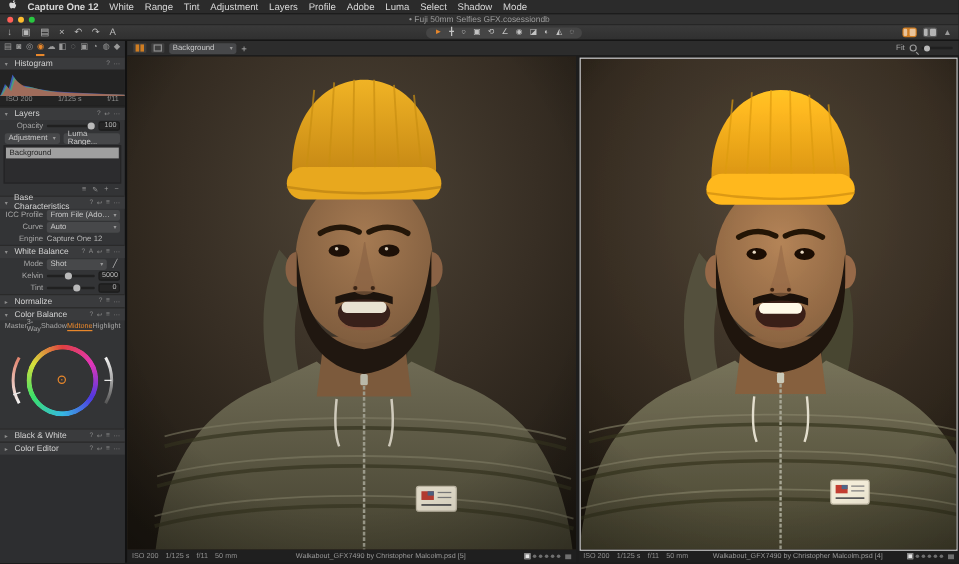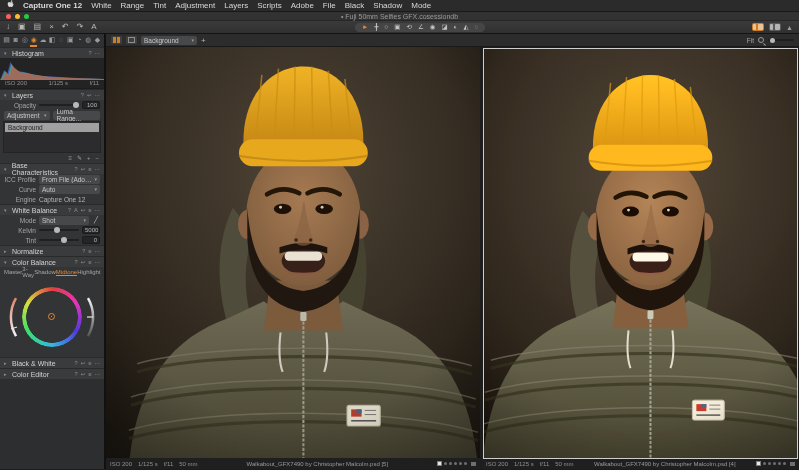--- a/index.html
+++ b/index.html
@@ -128,24 +128,24 @@
 <div class="menubar">
   <span><svg width="7" height="9" viewBox="0 0 7 9">
         <path fill="#d8d8d8" d="M4.9 1.4c-.4.5-1.1.5-1.1.5s-.1-.7.3-1.2C4.5.2 5.2.3 5.2.3s.1.6-.3 1.1zM5.1 2.1c-.7 0-1 .4-1.5.4s-.9-.4-1.5-.4C1.4 2.1.7 2.8.7 3.9c0 1.5 1.1 3.1 1.7 3.1.4 0 .6-.3 1.2-.3s.7.3 1.2.3c.6 0 1.7-1.6 1.7-3-.8-.4-1-.9-1-1.3 0-.4.2-.7.5-.8-.3-.1-.6-.2-.9-.2z"></path>
       </svg></span>
   <span class="app-name">Capture One 12</span>
   <span>White</span>
   <span>Range</span>
   <span>Tint</span>
   <span>Adjustment</span>
   <span>Layers</span>
-  <span>Scripts</span>
+  <span>Profile</span>
   <span>Adobe</span>
-  <span>File</span>
-  <span>Black</span>
+  <span>Luma</span>
+  <span>Select</span>
   <span>Shadow</span>
   <span>Mode</span>
 </div>
 
 <div class="titlebar">
   <div class="lights">
     <span class="light r"></span>
     <span class="light y"></span>
     <span class="light g"></span>
   </div>

